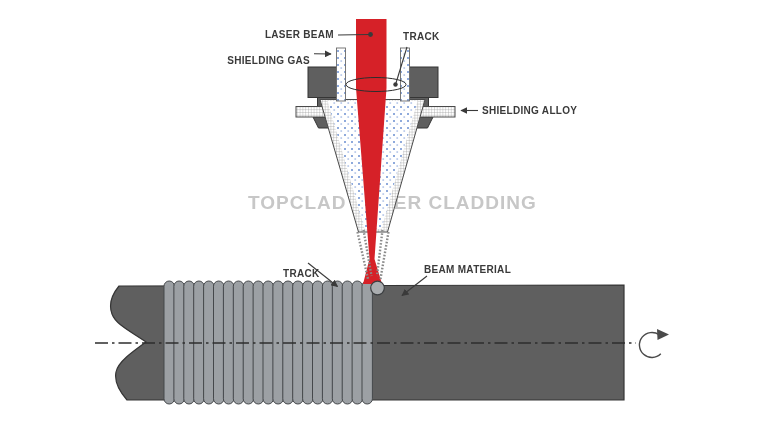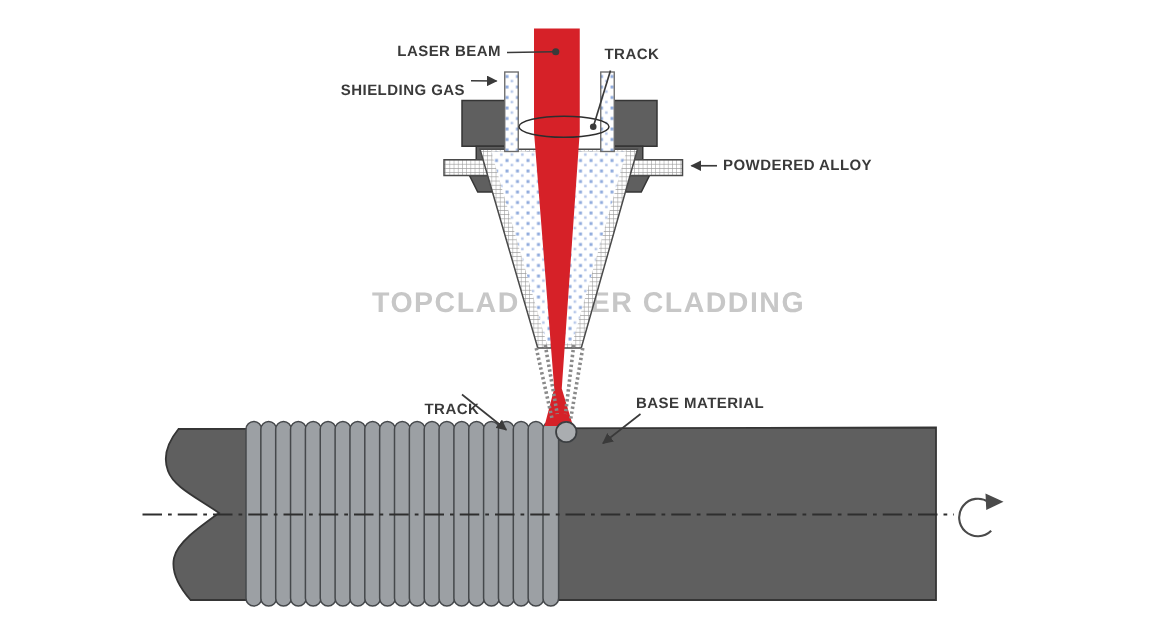--- a/index.html
+++ b/index.html
@@ -118,16 +118,16 @@
       <line x1="314" y1="53.8" x2="331" y2="54" marker-end="url(#arrow)"></line>
       <line x1="478" y1="110.5" x2="461" y2="110.5" marker-end="url(#arrow)"></line>
       <line x1="308" y1="263" x2="337.5" y2="286.5" marker-end="url(#arrow)"></line>
       <line x1="427" y1="276" x2="402" y2="295.5" marker-end="url(#arrow)"></line>
     </g>
   </svg>
 
   <div class="lbl right" style="left:254px;top:29px;width:80px;">LASER BEAM</div>
   <div class="lbl" style="left:403px;top:31px;">TRACK</div>
   <div class="lbl right" style="left:215px;top:55px;width:95px;">SHIELDING GAS</div>
-  <div class="lbl" style="left:482px;top:104.5px;">POWDERED ALLOY</div>
+  <div class="lbl" style="left:482px;top:104.5px;">SHIELDING ALLOY</div>
   <div class="lbl" style="left:283px;top:250px;margin-top:18px;">TRACK</div>
-  <div class="lbl" style="left:424px;top:264px;">BASE MATERIAL</div>
+  <div class="lbl" style="left:424px;top:264px;">BEAM MATERIAL</div>
 </div>
 
 </body></html>

